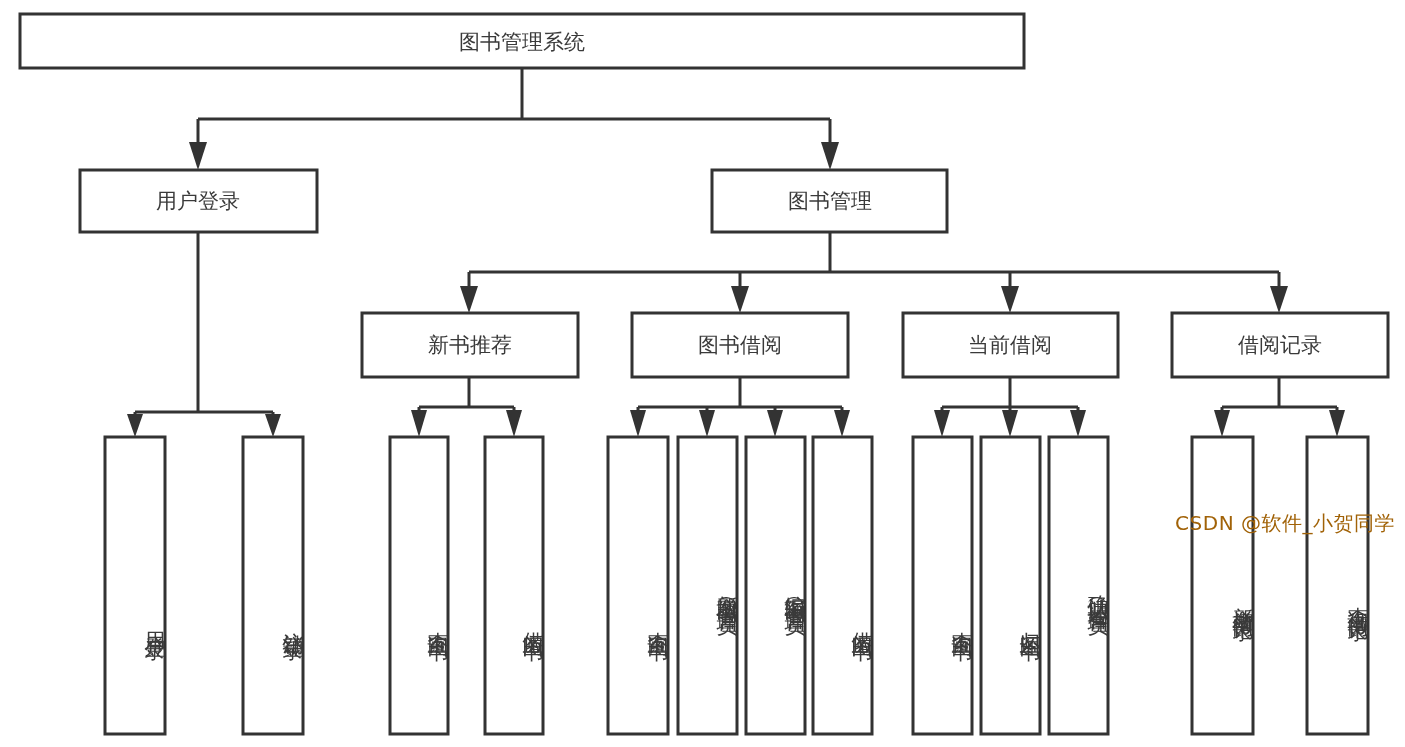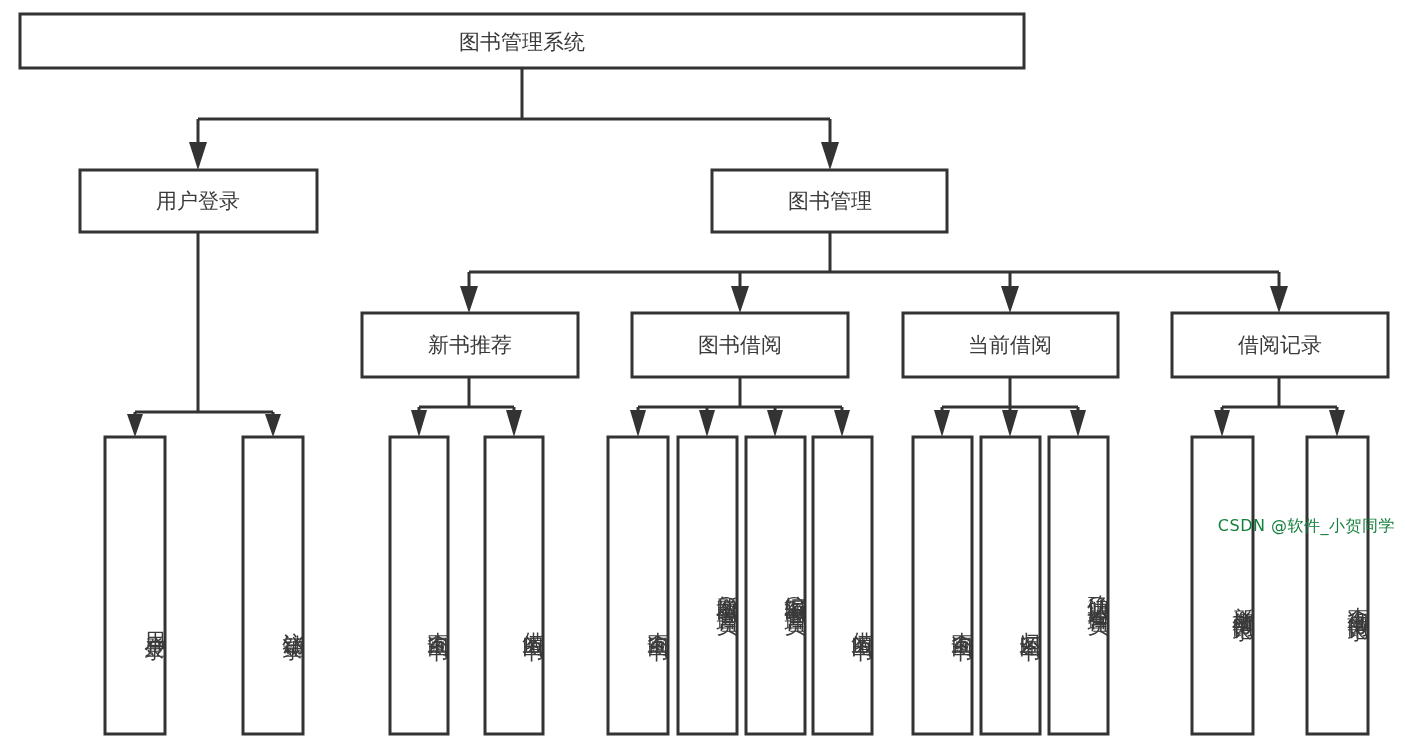--- a/index.html
+++ b/index.html
@@ -64,22 +64,22 @@
     align-items: flex-start;
     justify-content: center;
     pointer-events: none;
     user-select: none;
   }
   .watermark {
     position: absolute;
     right: 10px;
     bottom: 4px;
     font-family: "DejaVu Sans", "Liberation Sans", sans-serif;
-    font-size: 16px;
-    color: #15803d;
+    font-size: 20px;
+    color: #a16207;
     letter-spacing: 0.5px;
     white-space: nowrap;
     user-select: none;
   }
 </style>
 </head>
 <body>
 
 <div id="diagram-root">
 

